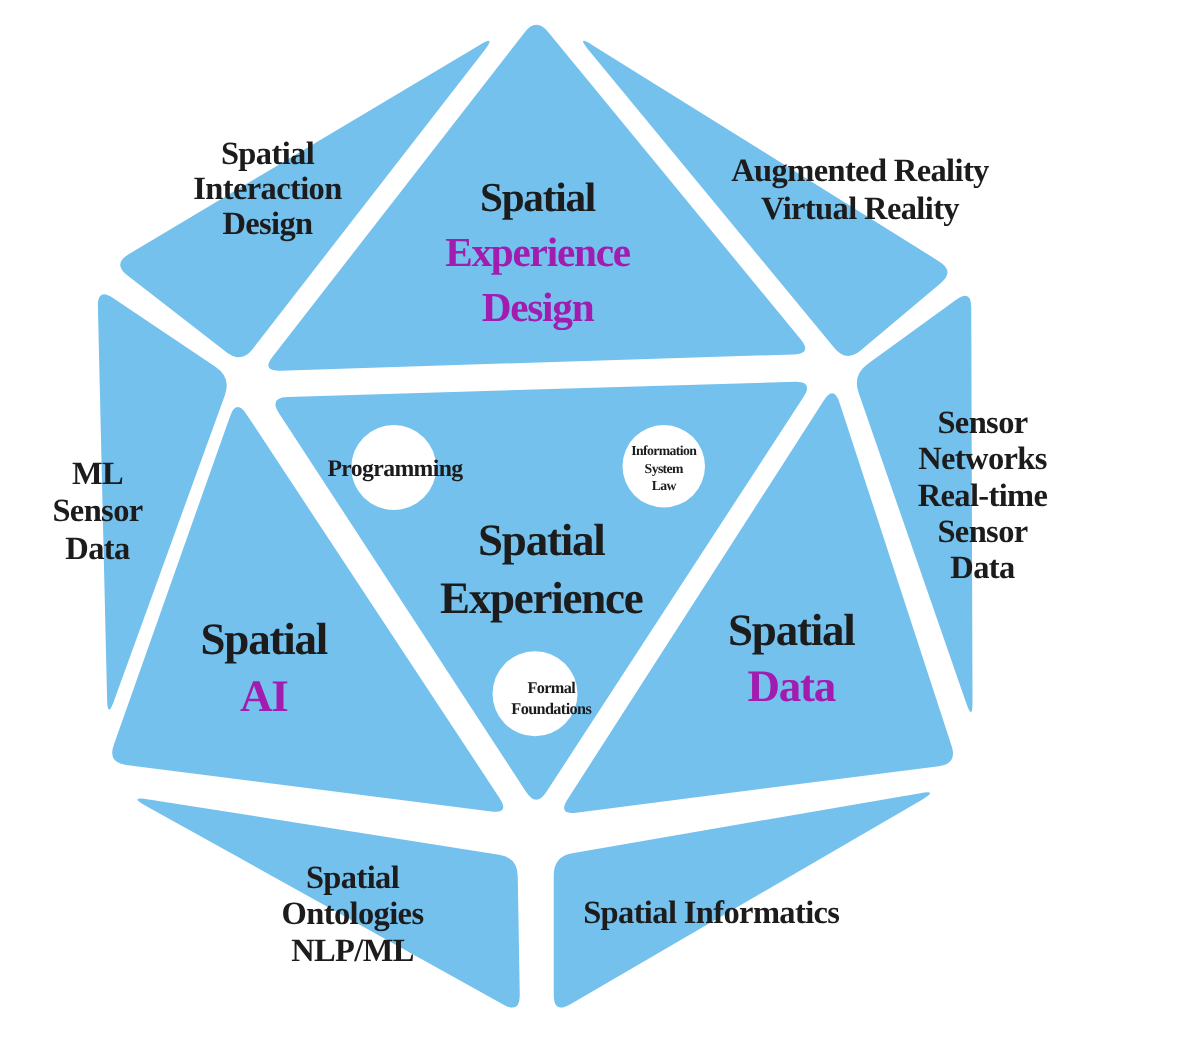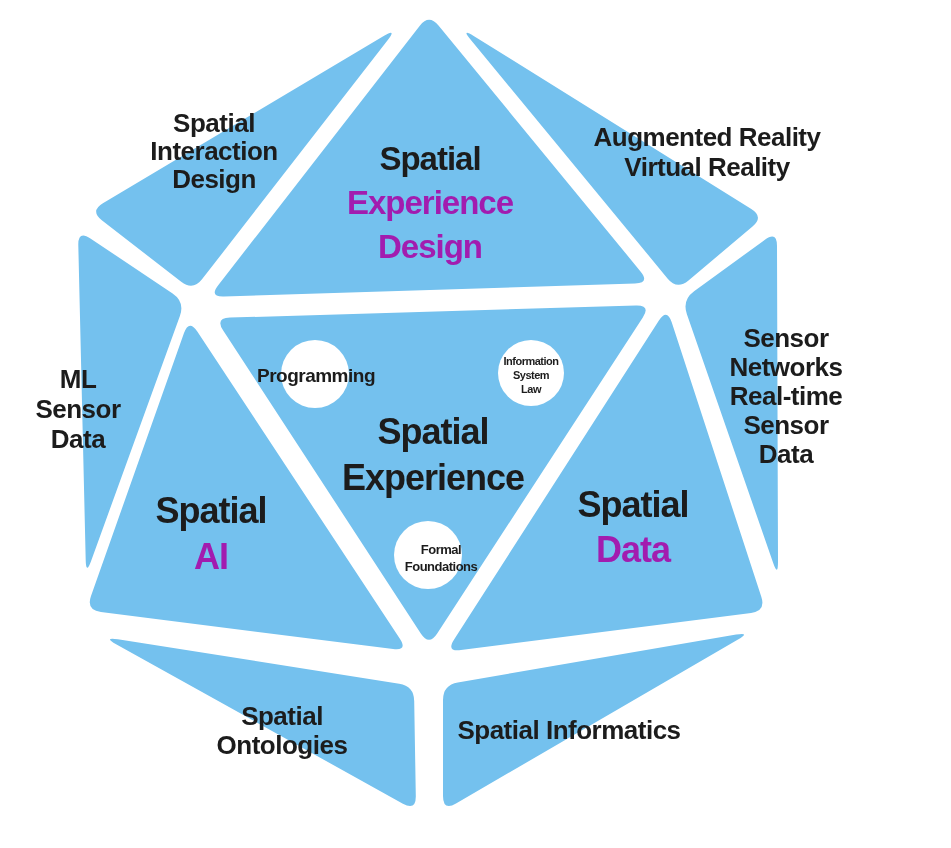--- a/index.html
+++ b/index.html
@@ -16,21 +16,21 @@
     position: absolute;
     transform: translate(-50%, -50%);
     text-align: center;
     font-weight: bold;
     white-space: nowrap;
     letter-spacing: -0.5px;
     color: #1c1c1c;
     z-index: 2;
   }
   .label.big { letter-spacing: -1px; }
-  .label .line { display: block; }
+  .label .line { display: block; font-family: Liberation Serif, serif; }
   .label .red { color: #a21caf; }
 </style>
 </head>
 <body>
 
 <div id="stage">
   <svg id="tri-svg" xmlns="http://www.w3.org/2000/svg" width="951" height="848" viewBox="0 0 951 848">
       <path d="M 438.5 25.6 Q 429 14 419.8 25.8 L 218.2 285.2 Q 209 297 224.0 296.5 L 635.0 283.5 Q 650 283 640.5 271.4 Z" fill="#74C1EE"></path>
       <path d="M 387.8 39.9 Q 397 28 384.1 35.7 L 102.9 203.3 Q 90 211 101.8 220.2 L 181.2 281.8 Q 193 291 202.2 279.1 Z" fill="#74C1EE"></path>
       <path d="M 470.5 39.6 Q 461 28 473.7 35.9 L 751.3 209.1 Q 764 217 752.5 226.6 L 688.5 280.4 Q 677 290 667.5 278.4 Z" fill="#74C1EE"></path>
@@ -49,21 +49,21 @@
       <div class="label big" style="left: 430px; top: 203px; font-size: 33px; line-height: 44px;">
         <span class="line">Spatial</span>
         <span class="line red">Experience</span>
         <span class="line red">Design</span>
       </div>
       <div class="label" style="left: 214px; top: 151px; font-size: 26px; line-height: 28px;">
         <span class="line">Spatial</span>
         <span class="line">Interaction</span>
         <span class="line">Design</span>
       </div>
-      <div class="label" style="left: 707px; top: 152px; font-size: 26px; line-height: 30px;">
+      <div class="label" style="left: 688px; top: 152px; font-size: 26px; line-height: 30px;">
         <span class="line">Augmented Reality</span>
         <span class="line">Virtual Reality</span>
       </div>
       <div class="label" style="left: 78px; top: 409px; font-size: 26px; line-height: 30px;">
         <span class="line">ML</span>
         <span class="line">Sensor</span>
         <span class="line">Data</span>
       </div>
       <div class="label" style="left: 786px; top: 396px; font-size: 26px; line-height: 29px;">
         <span class="line">Sensor</span>
@@ -80,20 +80,21 @@
         <span class="line">Spatial</span>
         <span class="line red">AI</span>
       </div>
       <div class="label big" style="left: 633px; top: 527px; font-size: 36px; line-height: 45px;">
         <span class="line">Spatial</span>
         <span class="line red">Data</span>
       </div>
       <div class="label" style="left: 282px; top: 731px; font-size: 26px; line-height: 29px;">
         <span class="line">Spatial</span>
         <span class="line">Ontologies</span>
+        <span class="line">NLP/ML</span>
       </div>
       <div class="label" style="left: 569px; top: 730px; font-size: 26px; line-height: 30px;">
         <span class="line">Spatial Informatics</span>
       </div>
       <div class="label" style="left: 316px; top: 376px; font-size: 19px; line-height: 16px;">
         <span class="line">Programming</span>
       </div>
       <div class="label" style="left: 531px; top: 375px; font-size: 11px; line-height: 14px;">
         <span class="line">Information</span>
         <span class="line">System</span>

